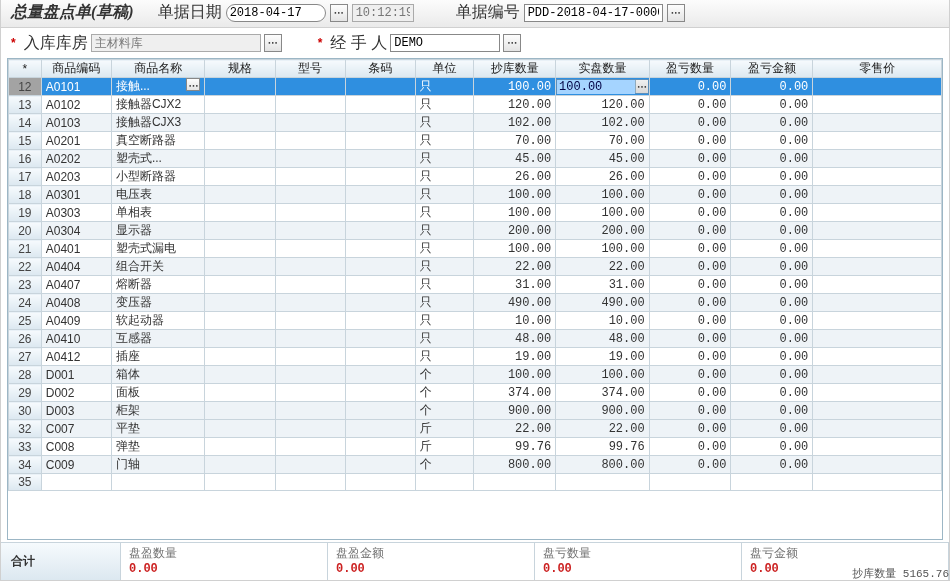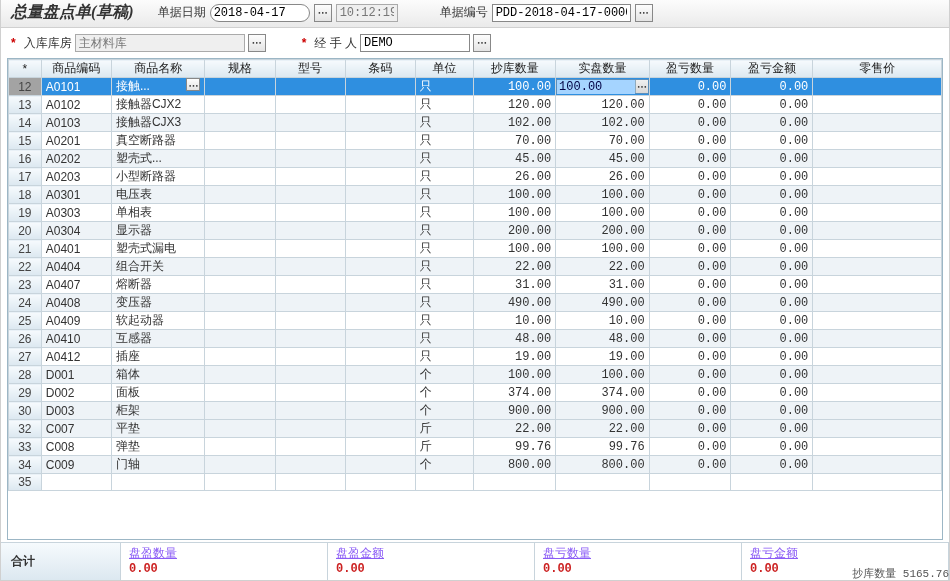--- a/index.html
+++ b/index.html
@@ -24,21 +24,21 @@
     border-bottom: 1px solid #d0d0d0;
     height: 28px;
   }
   .title-bar h1 {
     font-size: 16px;
     font-weight: bold;
     font-style: italic;
     margin-right: 16px;
     font-family: SimSun, serif;
   }
-  .fld-label { font-size: 12px; margin-left: 4px;}
+  .fld-label { font-size: 16px; margin-left: 4px;}
   .req { color: #c00; font-weight:bold; margin-right:1px;}
   .txt {
     height: 18px;
     border: 1px solid #888;
     background: #fff;
     font-size: 12px;
     padding: 0 3px;
     font-family: "Courier New", monospace;
   }
   .txt.ro { background: #efefef; color:#777; border-color:#aaa;}
@@ -124,21 +124,21 @@
     width:120px; padding:10px 10px;
     background: linear-gradient(#f6fafd,#dce8f0);
     border-right:1px solid #c8d4dc;
     font-weight:bold;
   }
   .footer .metric{
     flex:1;
     border-right:1px solid #c8d4dc;
     padding:2px 8px;
   }
-  .footer .metric .cap{font-size:12px; color:#8b5cf6;text-decoration:underline;}
+  .footer .metric .cap{font-size:12px; color:#737373;}
   .footer .metric .val{font-size:12px; color:#c22; font-weight:bold; font-family:"Courier New",monospace;}
   .status-foot{
     position:absolute; right:0; bottom:-1px;
     font-size:11px; color:#555; font-family:"Courier New",monospace;margin-top:20px;
   }
 </style>
 </head>
 <body>
 
 <div class="title-bar">

